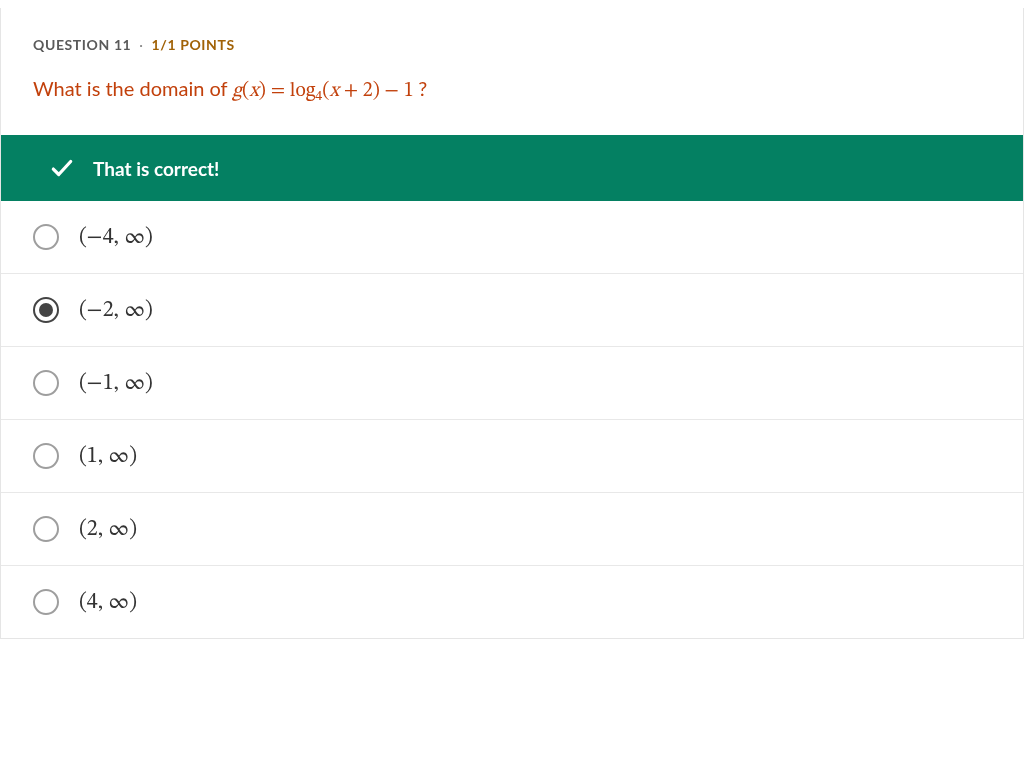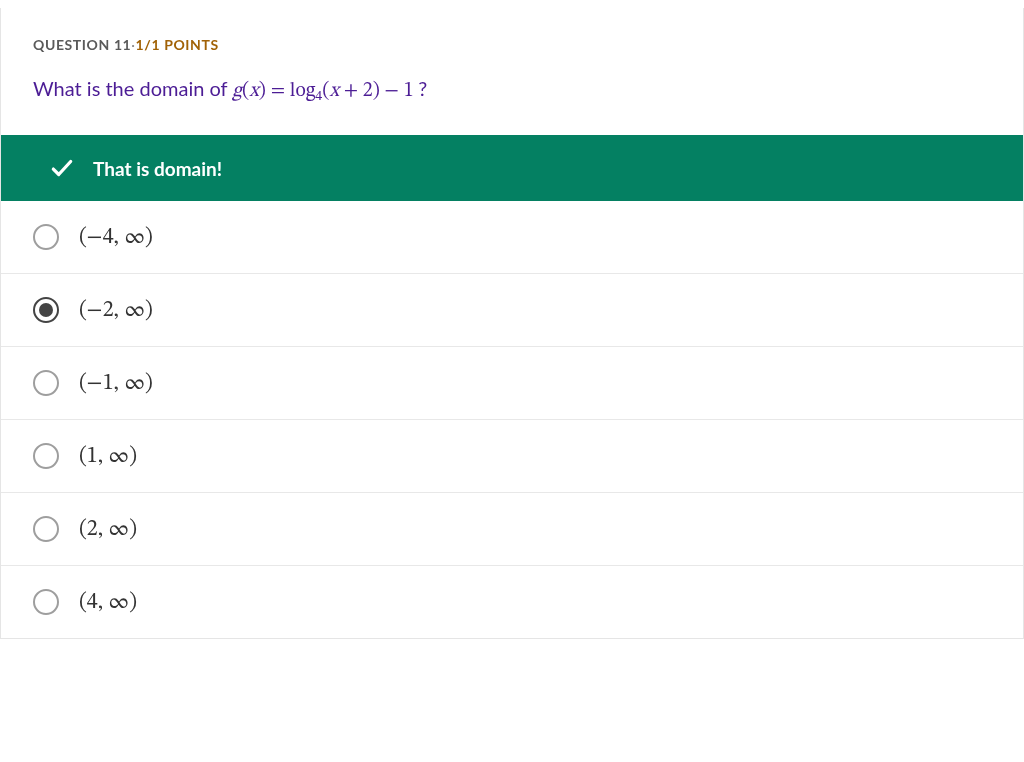--- a/index.html
+++ b/index.html
@@ -23,33 +23,33 @@
       padding: 28px 32px 18px 32px;
     }
     .question-label {
       font-size: 14px;
       font-weight: 700;
       letter-spacing: 0.6px;
       color: #5a5a5a;
       text-transform: uppercase;
       display: flex;
       align-items: center;
-      gap: 0;
+      gap: 8px;
     }
     .question-label .dot {
       color: #888;
       font-weight: 400;
     }
     .points {
       color: #a16207;
       font-weight: 700;
     }
     .question-text {
       font-size: 20px;
-      color: #4c1d95;
+      color: #c2410c;
       margin-top: 20px;
       font-weight: 400;
       line-height: 1.5;
     }
     .math {
       font-family: "Cambria Math", "STIX Two Math", "Latin Modern Math", serif;
       font-style: italic;
     }
     .math .fn {
       font-style: italic;
@@ -142,21 +142,21 @@
         <span class="op">log</span><span class="sub">4</span><span class="op">(</span><span class="fn">x</span> <span class="op">+</span> <span class="op">2</span><span class="op">)</span>
         <span class="op"> − </span><span class="op">1</span>
       </span><span>?</span>
     </div>
   </div>
 
   <div class="correct-banner">
     <svg class="checkmark" viewBox="0 0 24 24">
       <polyline points="4 13 9 18 20 6"></polyline>
     </svg>
-    <span class="banner-text">That is domain!</span>
+    <span class="banner-text">That is correct!</span>
   </div>
 
   <div class="options">
 
   <div class="option-row">
         <span class="radio"></span>
         <span class="option-label">(−4, ∞)</span>
       </div>
       <div class="option-row">
         <span class="radio selected"></span>

